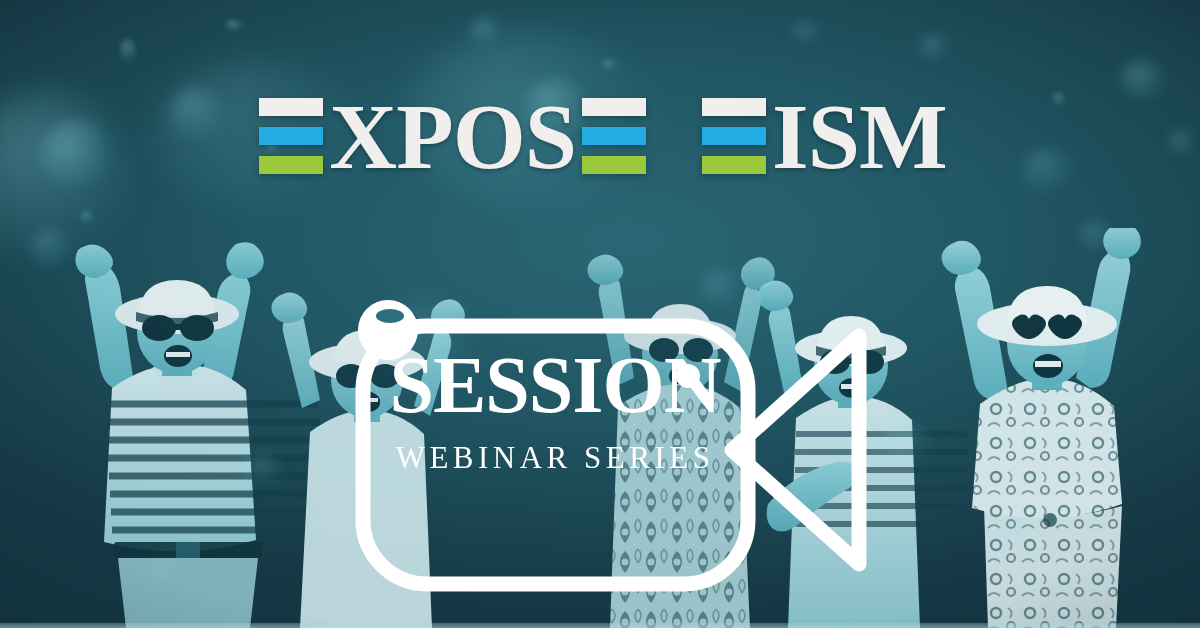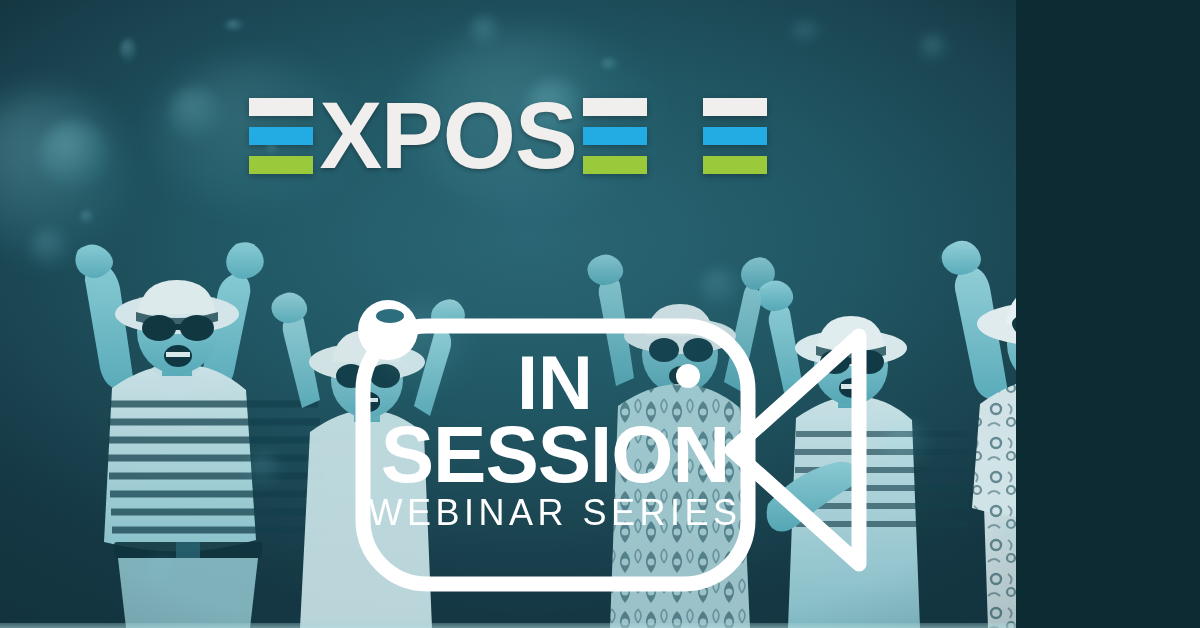--- a/index.html
+++ b/index.html
@@ -2,24 +2,24 @@
 <html><head>
 <meta charset="utf-8">
 <style>
   html, body {
     margin: 0;
     padding: 0;
     background: #0d2b33;
   }
   #banner {
     position: relative;
-    width: 1016px;
+    width: 1200px;
     height: 628px;
     overflow: hidden;
-    font-family: Liberation Sans, sans-serif;
+    font-family: Liberation Serif, serif;
     background: #be185d;
   }
 
   
   .bg-base {
     position: absolute;
     inset: 0;
     background:
       radial-gradient(ellipse 70% 60% at 52% 38%, #2a6675 0%, #215764 45%, #1a4450 78%, #143743 100%);
   }
@@ -141,22 +141,22 @@
     font-weight: bold;
     letter-spacing: 0px;
   }
   .cam-session {
     font-size: 80px;
     line-height: 74px;
     font-weight: bold;
     letter-spacing: -1px;
   }
   .cam-webinar {
-    margin-top: 5px;
-    font-size: 36px;
+    margin-top: 20px;
+    font-size: 31px;
     line-height: 32px;
     font-weight: normal;
     letter-spacing: 4.5px;
   }
 </style>
 </head>
 <body>
 
 <div id="banner">
 
@@ -408,38 +408,38 @@
           <span class="b3"></span>
       </span>
     </div>
 
     <div class="word">
       <span class="bar-e">
         <span class="b1"></span>
           <span class="b2"></span>
           <span class="b3"></span>
       </span>
+      <span class="glyphs">ISM</span>
     </div>
   </div>
 
 
   <div class="camera">
     <svg width="540" height="300" viewBox="0 0 540 300">
 
       <path d="M519 36 L519 264 L392 150 Z" fill="none" stroke="#ffffff" stroke-width="15" stroke-linejoin="round" stroke-linecap="round"></path>
 
       <rect x="23" y="26" width="385" height="258" rx="64" ry="64" fill="none" stroke="#ffffff" stroke-width="15"></rect>
 
       <circle cx="48" cy="30" r="30" fill="#ffffff"></circle>
       <ellipse cx="50" cy="16" rx="14" ry="7" fill="#2c6e7d"></ellipse>
 
       <circle cx="348" cy="76" r="12" fill="#ffffff"></circle>
     </svg>
 
     <div class="cam-text">
-      <div class="cam-in">IN</div>
       <div class="cam-session">SESSION</div>
       <div class="cam-webinar">WEBINAR SERIES</div>
     </div>
   </div>
 
   <div class="bottom-strip"></div>
 </div>
 
 </body></html>

